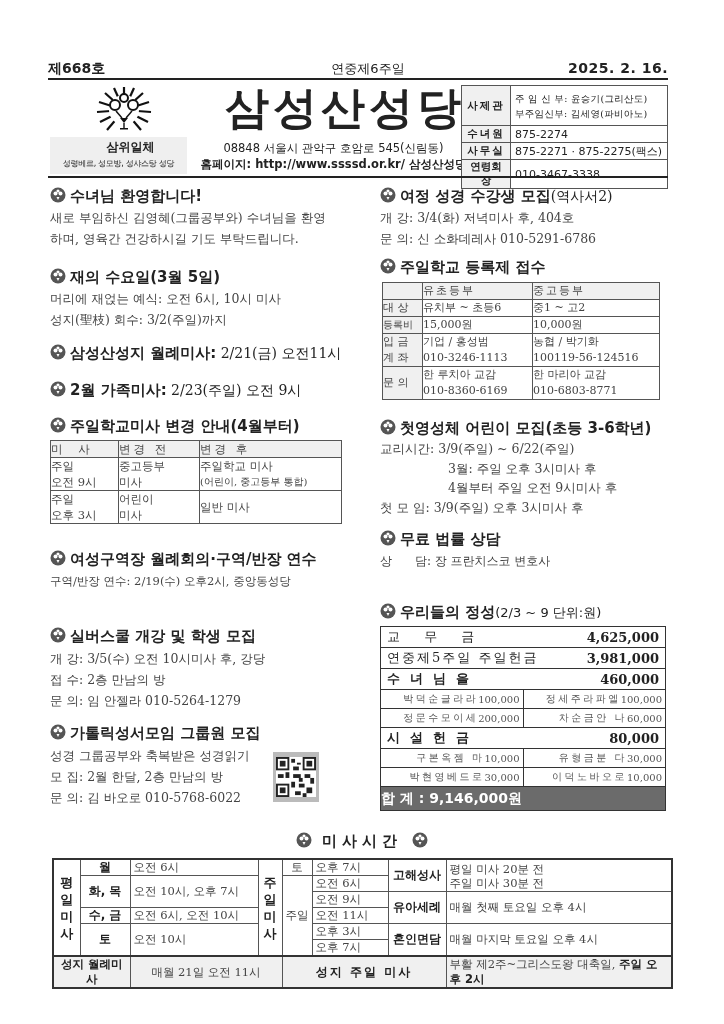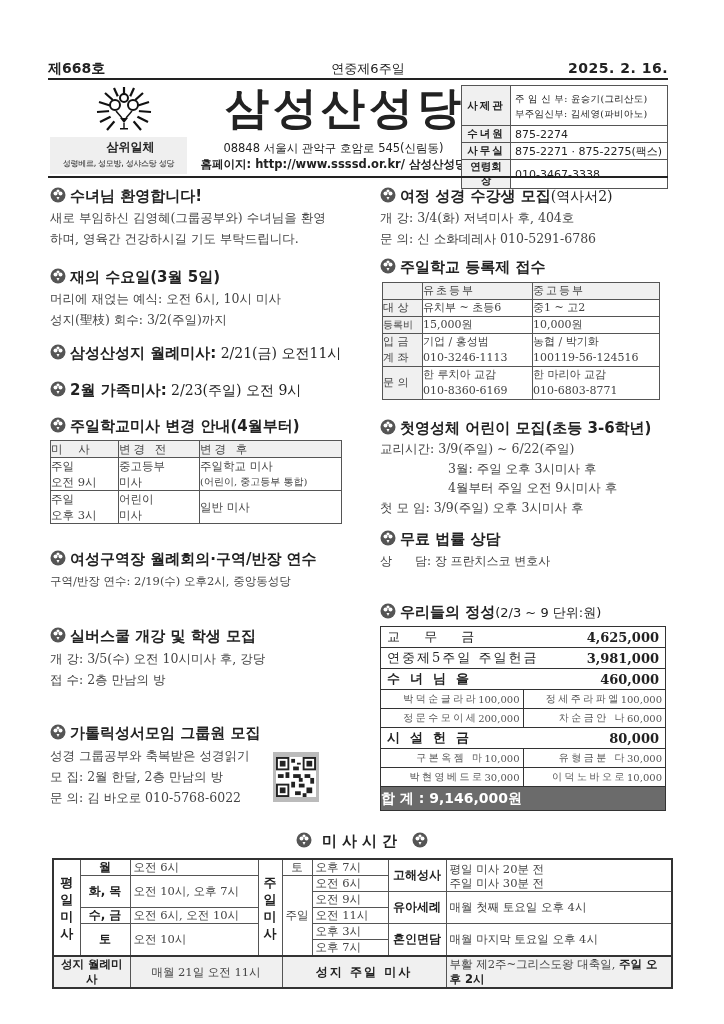--- a/index.html
+++ b/index.html
@@ -223,20 +223,21 @@
 </div>
 
 <div class="sec-title" style="left:50px;top:627px">
   <svg class="ico" viewBox="0 0 16 16">
       <use href="#emb"></use>
     </svg><span>실버스쿨 개강 및 학생 모집</span>
 </div>
 <div class="body-text" style="left:50px;top:648px">
   <div>개 강: 3/5(수) 오전 10시미사 후, 강당</div>
   <div>접 수: 2층 만남의 방</div>
+  <div>문 의: 임 안젤라 010-5264-1279</div>
 </div>
 
 <div class="sec-title" style="left:50px;top:724px">
   <svg class="ico" viewBox="0 0 16 16">
       <use href="#emb"></use>
     </svg><span>가톨릭성서모임 그룹원 모집</span>
 </div>
 <div class="body-text" style="left:50px;top:745px">
   <div>성경 그룹공부와 축복받은 성경읽기</div>
   <div>모 집: 2월 한달, 2층 만남의 방</div>

